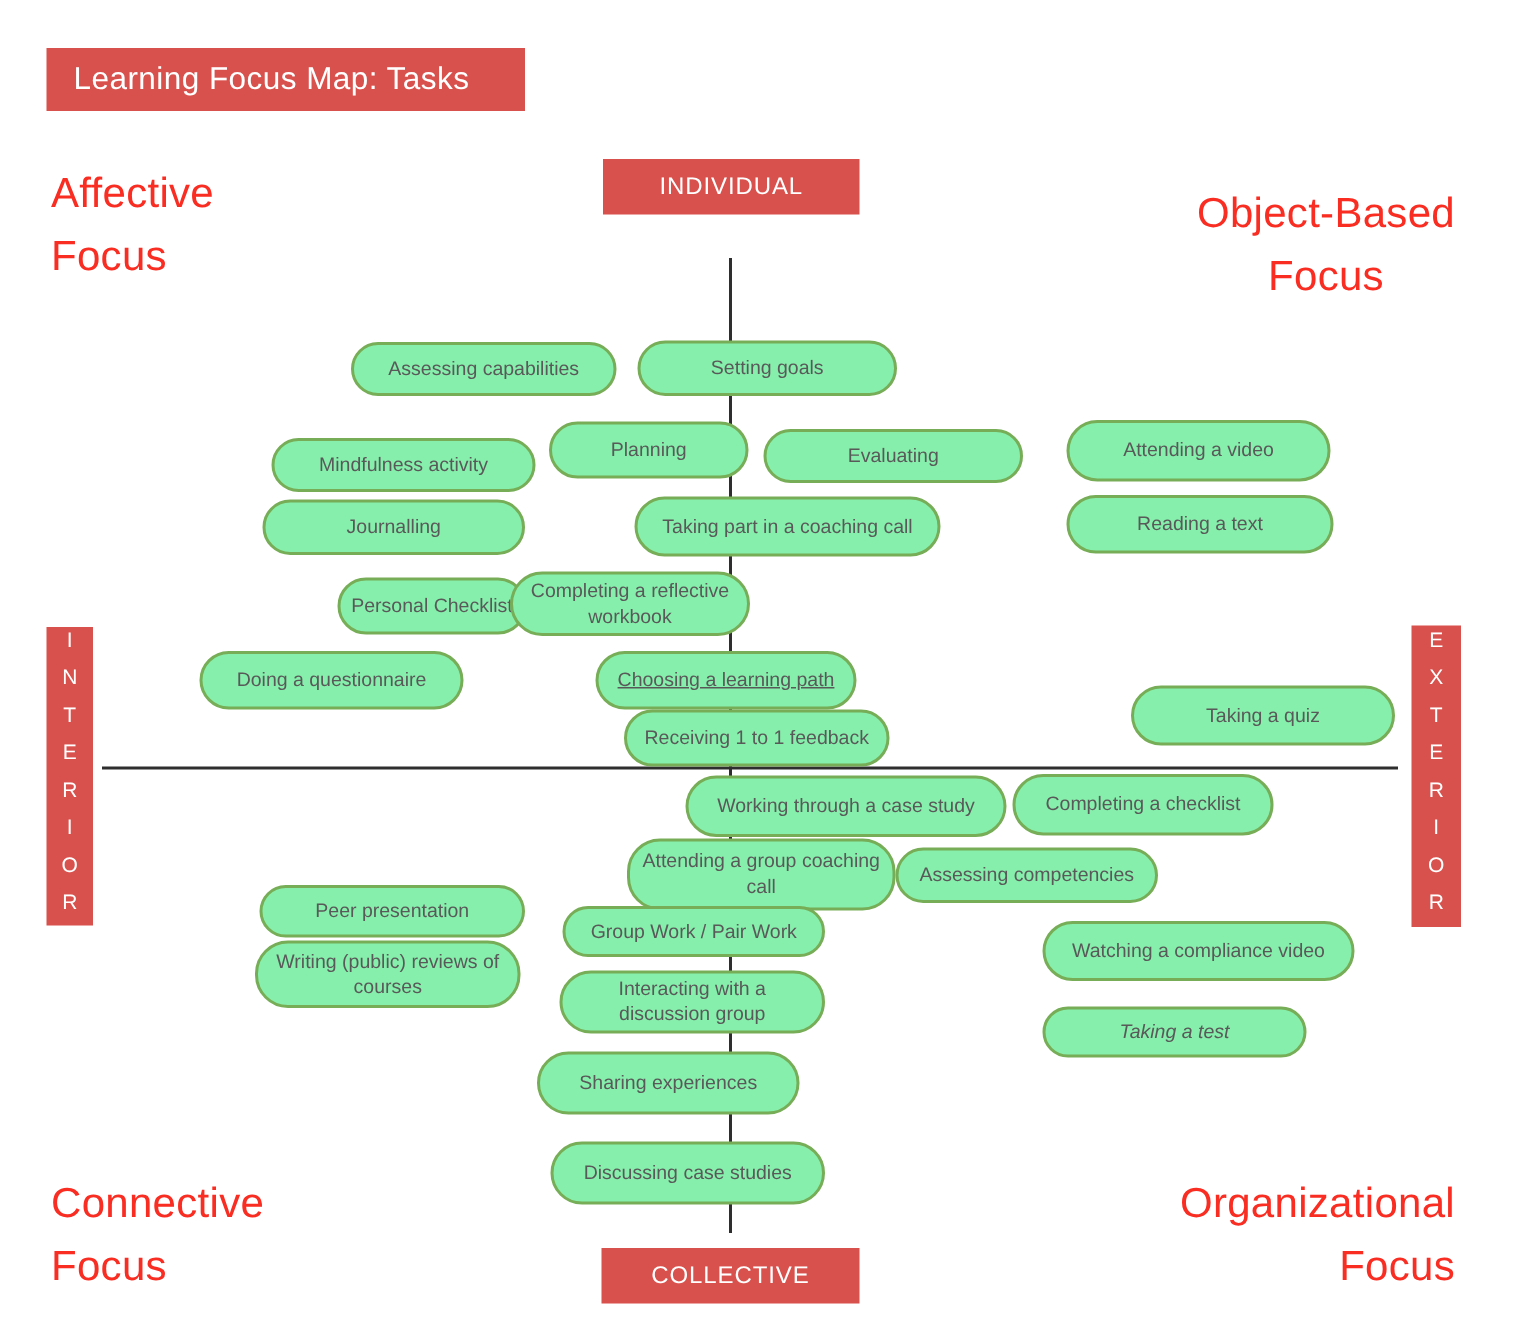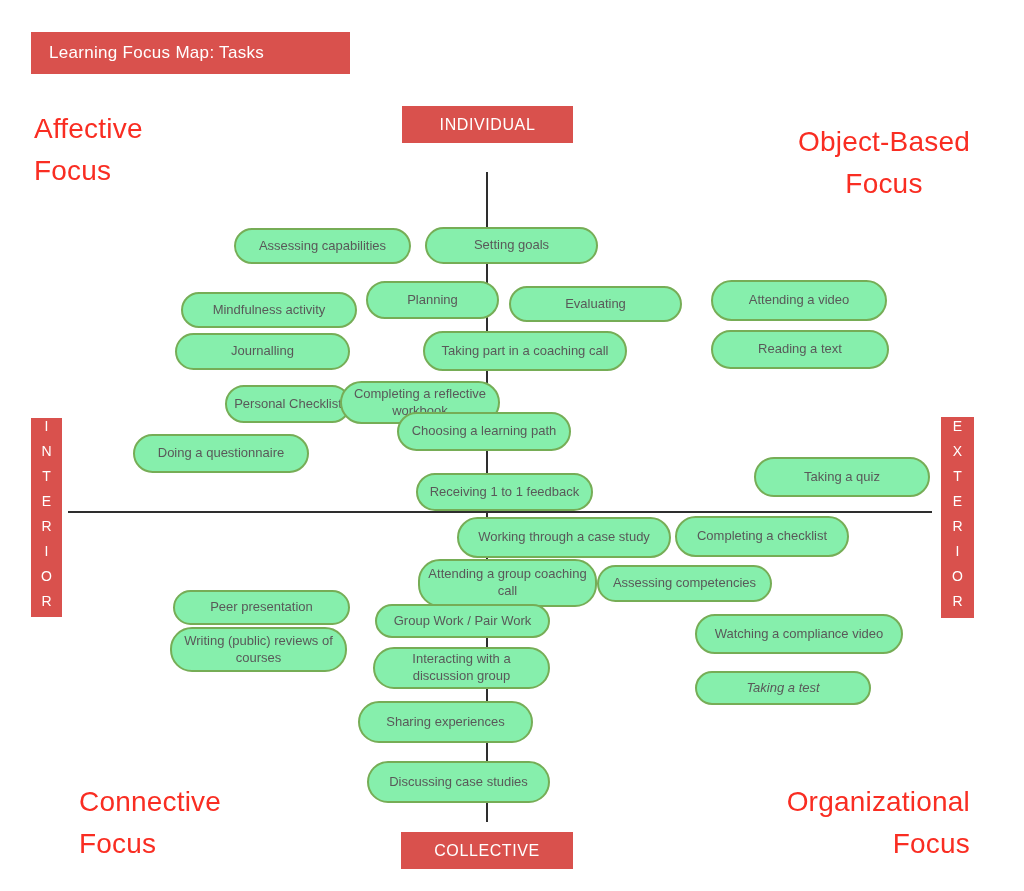--- a/index.html
+++ b/index.html
@@ -10,31 +10,31 @@
     --line:#2e2e2e;
   }
   html,body{margin:0;padding:0;}
   body{
     width:1024px;height:891px;position:relative;overflow:hidden;
     background:#ffffff;font-family:"Liberation Sans",sans-serif;
   }
   .canvas{position:absolute;inset:0;}
   .title-banner{
     position:absolute;left:31px;top:32px;width:319px;height:42px;
-    background:var(--red);color:#fff;font-size:17px;
+    background:var(--red);color:#fff;font-size:21px;
     display:flex;align-items:center;padding-left:18px;box-sizing:border-box;
     z-index:4;letter-spacing:0.3px;
   }
   .quad-label{
     position:absolute;color:var(--quad-red);font-size:28px;line-height:42px;
     white-space:pre-line;z-index:2;letter-spacing:0.2px;
   }
   .quad-label.tl{left:34px;top:108px;text-align:left;}
   .quad-label.tr{right:54px;top:108px;text-align:center;margin-top:13px;}
-  .quad-label.bl{left:34px;top:781px;text-align:left;margin-left:45px;}
+  .quad-label.bl{left:34px;top:781px;text-align:left;}
   .quad-label.br{right:54px;top:781px;text-align:right;}
   .axis-line{position:absolute;background:var(--line);z-index:1;}
   .axis-line.vertical{left:486px;top:172px;width:2px;height:650px;}
   .axis-line.horizontal{left:68px;top:511px;width:864px;height:2px;}
   .axis-box{
     position:absolute;background:var(--red);color:#fff;
     display:flex;align-items:center;justify-content:center;
     box-sizing:border-box;z-index:4;font-size:16px;letter-spacing:0.6px;
   }
   .axis-box.top{left:402px;top:106px;width:171px;height:37px;}
@@ -83,21 +83,21 @@
       <div class="pill" style="left: 366px; top: 281px; width: 133px; height: 38px;">Planning</div>
       <div class="pill" style="left: 181px; top: 292px; width: 176px; height: 36px;">Mindfulness activity</div>
       <div class="pill" style="left: 509px; top: 286px; width: 173px; height: 36px;">Evaluating</div>
       <div class="pill" style="left: 175px; top: 333px; width: 175px; height: 37px;">Journalling</div>
       <div class="pill" style="left: 423px; top: 331px; width: 204px; height: 40px;">Taking part in a coaching call</div>
       <div class="pill" style="left: 711px; top: 280px; width: 176px; height: 41px;">Attending a video</div>
       <div class="pill" style="left: 711px; top: 330px; width: 178px; height: 39px;">Reading a text</div>
       <div class="pill" style="left: 225px; top: 385px; width: 126px; height: 38px;">Personal Checklist</div>
       <div class="pill" style="left: 340px; top: 381px; width: 160px; height: 43px;">Completing a reflective workbook</div>
       <div class="pill" style="left: 133px; top: 434px; width: 176px; height: 39px;">Doing a questionnaire</div>
-      <div class="pill" style="left: 397px; top: 412px; width: 174px; height: 39px;">Choosing a learning path</div>
+      <div class="pill" style="left: 397px; top: 434px; width: 174px; height: 39px; text-decoration: underline;">Choosing a learning path</div>
       <div class="pill" style="left: 416px; top: 473px; width: 177px; height: 38px;">Receiving 1 to 1 feedback</div>
       <div class="pill" style="left: 754px; top: 457px; width: 176px; height: 40px;">Taking a quiz</div>
       <div class="pill" style="left: 457px; top: 517px; width: 214px; height: 41px;">Working through a case study</div>
       <div class="pill" style="left: 675px; top: 516px; width: 174px; height: 41px;">Completing a checklist</div>
       <div class="pill" style="left: 418px; top: 559px; width: 179px; height: 48px;">Attending a group coaching call</div>
       <div class="pill" style="left: 597px; top: 565px; width: 175px; height: 37px;">Assessing competencies</div>
       <div class="pill" style="left: 173px; top: 590px; width: 177px; height: 35px;">Peer presentation</div>
       <div class="pill" style="left: 375px; top: 604px; width: 175px; height: 34px;">Group Work / Pair Work</div>
       <div class="pill" style="left: 695px; top: 614px; width: 208px; height: 40px;">Watching a compliance video</div>
       <div class="pill" style="left: 170px; top: 627px; width: 177px; height: 45px;">Writing (public) reviews of courses</div>

